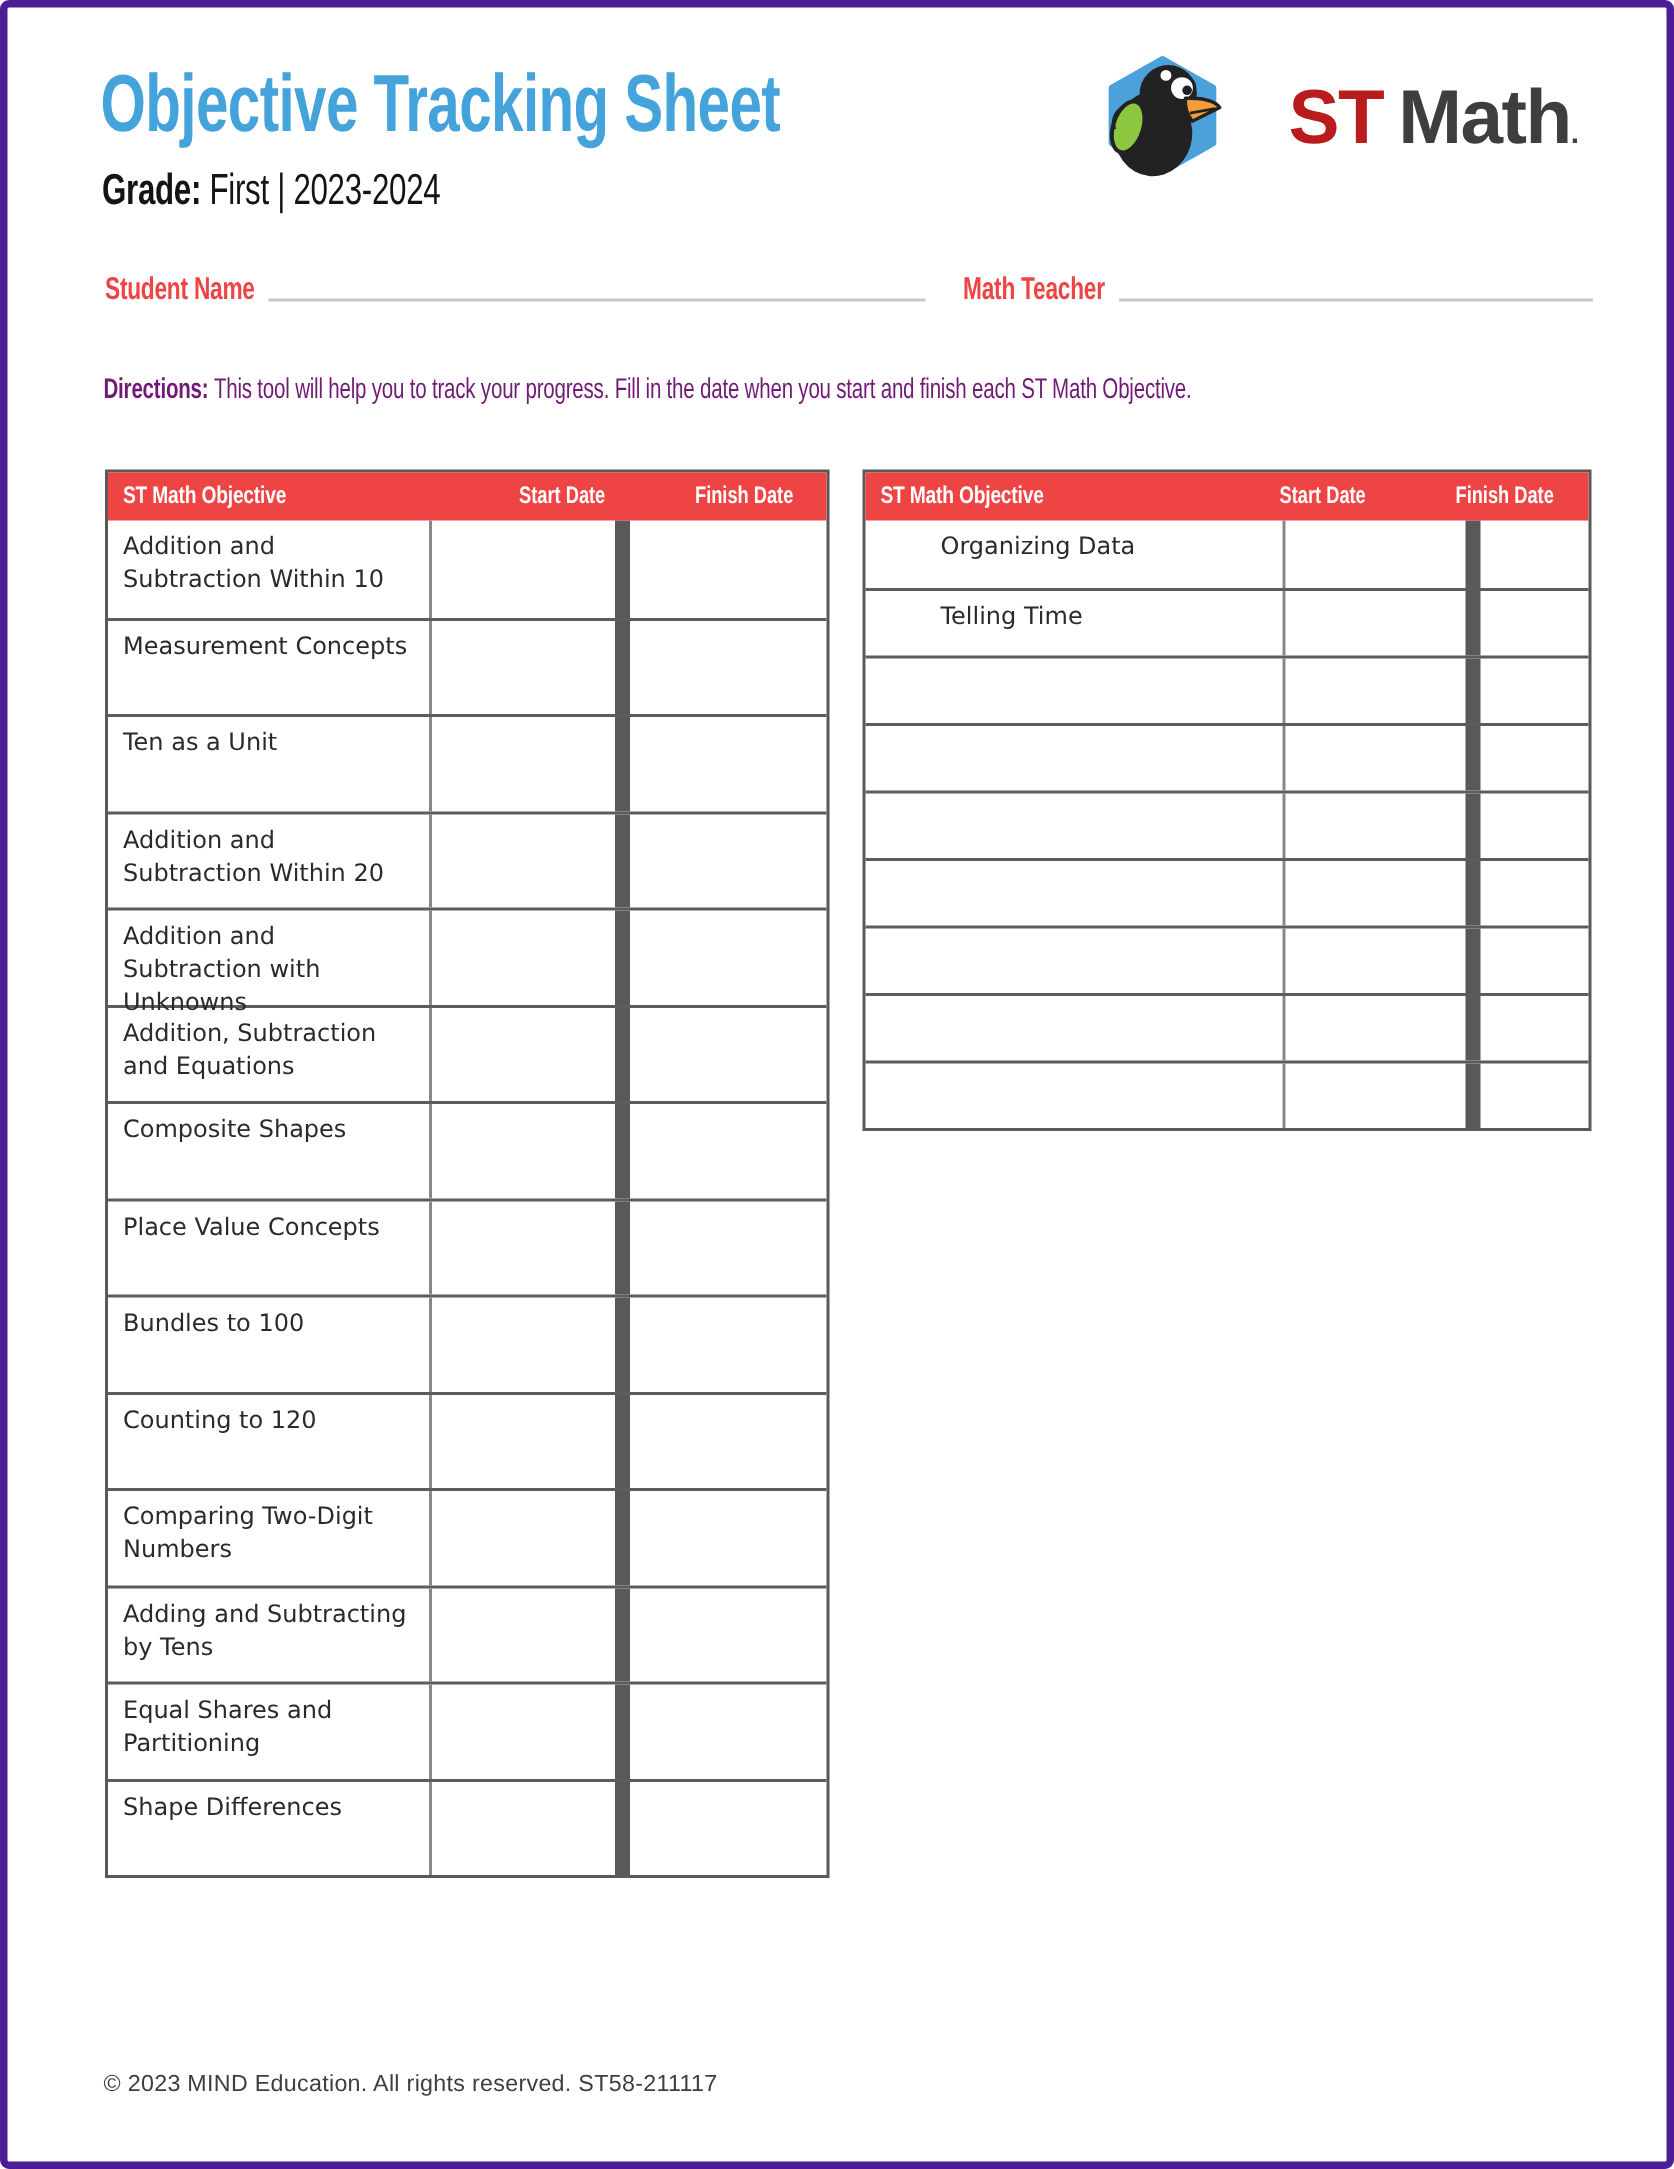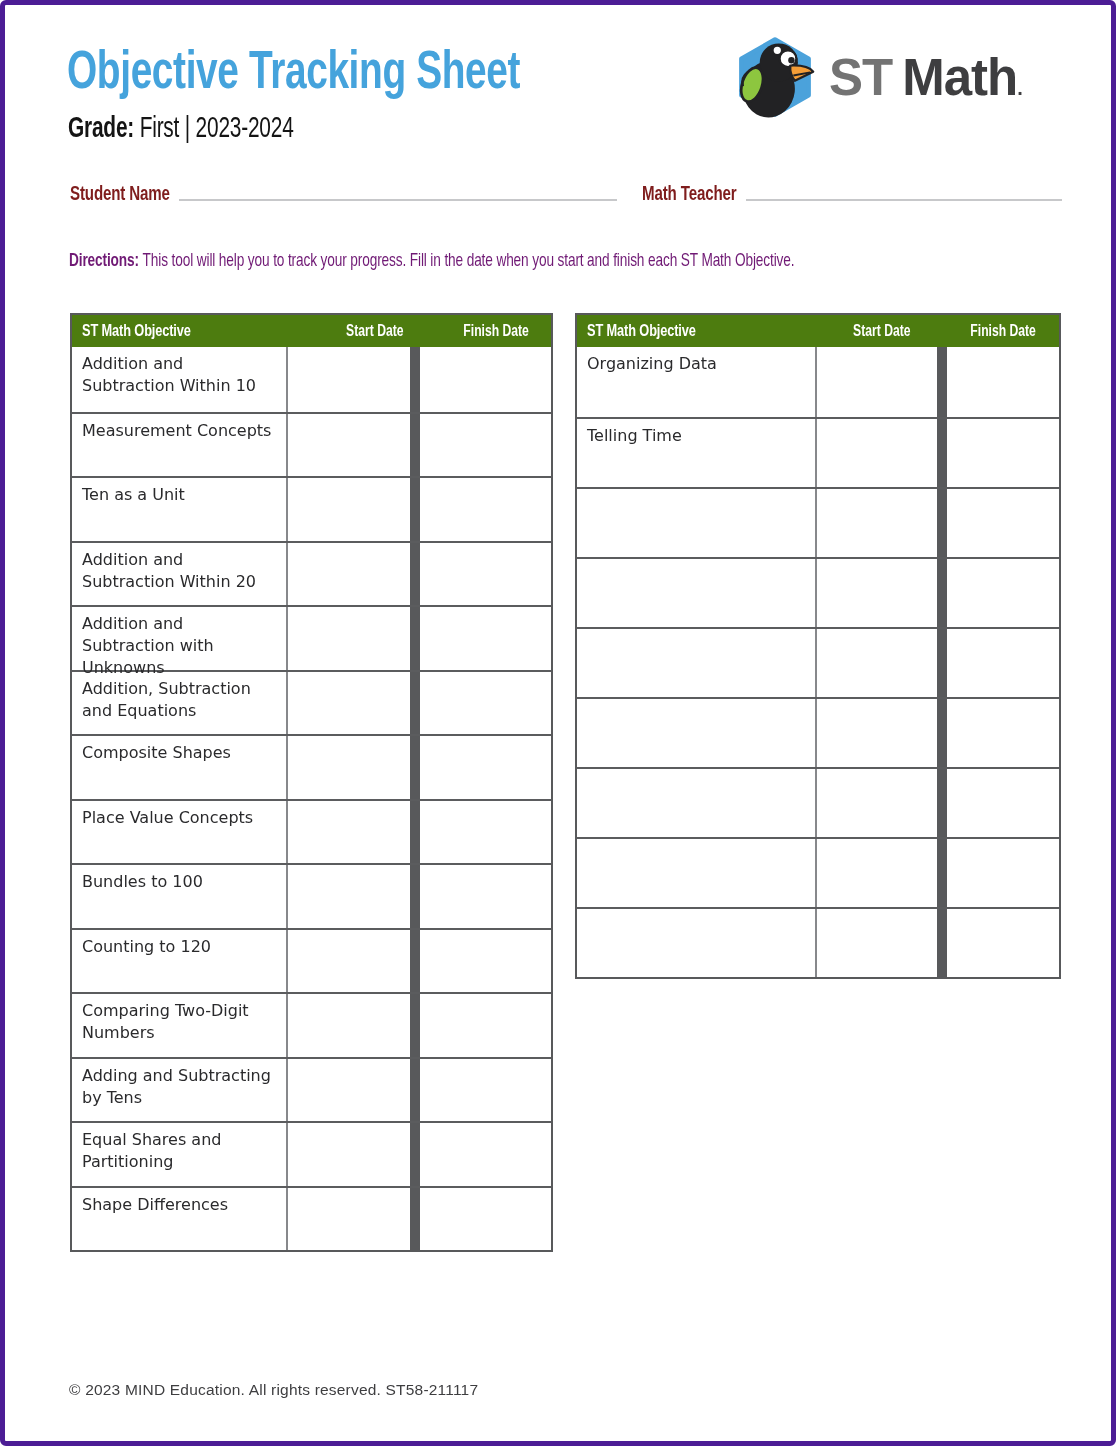--- a/index.html
+++ b/index.html
@@ -23,50 +23,50 @@
     font-size: 54px; font-weight: 700; color: #45A3DC; line-height: 1.05;
   }
 
   .grade-line { position: absolute; left: 63px; top: 106px; font-size: 29px; color: #141414; }
   .grade-line .lbl { font-weight: 700; }
 
   
   .logo { position: absolute; left: 728px; top: 32px; display: flex; align-items: center; gap: 12px; }
   .logo svg { overflow: visible; display: block; }
   .logo-text { font-size: 51px; font-weight: 700; letter-spacing: -1px; color: #3E3E40; display: flex; align-items: baseline; }
-  .logo-st { color: #737373; margin-right: 10px; }
+  .logo-st { color: #b91c1c; margin-right: 10px; margin-left: 30px; }
   .logo-dot { font-size: 20px; font-weight: 700; color: #3E3E40; }
 
   
-  .field-label { position: absolute; top: 176px; font-size: 21px; font-weight: 700; color: #7f1d1d; }
+  .field-label { position: absolute; top: 176px; font-size: 21px; font-weight: 700; color: #ef4444; }
   .blank-line { position: absolute; top: 174px; height: 22px; border-bottom: 2px solid #C7C8CA; }
   .student-label { left: 65px; }
   .student-line { left: 174px; width: 438px; }
   .teacher-label { left: 637px; }
   .teacher-line { left: 741px; width: 316px; }
 
   .directions { position: absolute; left: 64px; top: 244px; font-size: 19px; color: #701a75; }
   .directions .lbl { font-weight: 700; }
 
   
   .obj-table { position: absolute; top: 308px; border: 2px solid #58595B; background: #fff; }
   .table-left  { left: 65px;  width: 483px; }
   .table-right { left: 570px; width: 486px; }
 
-  .t-header { display: flex; align-items: center; background: #4d7c0f; height: 32px; color: #fff; font-weight: 700; font-size: 16px; }
+  .t-header { display: flex; align-items: center; background: #ef4444; height: 32px; color: #fff; font-weight: 700; font-size: 16px; }
   .h-obj    { padding-left: 10px; text-align: left; }
   .table-left  .h-obj { width: 236px; }
   .table-left  .h-start { width: 134px; text-align: center; }
   .table-right .h-obj { width: 240px; }
   .table-right .h-start { width: 130px; text-align: center; }
   .h-finish { flex: 1; text-align: center; }
 
   .t-row { display: flex; border-top: 2px solid #5B5C5E; }
   .table-left  .t-row { height: 64.5px; }
-  .table-right .t-row { height: 70px; }
+  .table-right .t-row { height: 45px; padding-left: 40px; }
 
   .c-obj { border-right: 2px solid #87888B; padding: 6px 10px 0 10px;
            font-family: "DejaVu Sans", sans-serif; font-size: 16px; line-height: 1.38; color: #2A2A2C; }
   .table-left  .c-obj { width: 216px; }
   .table-right .c-obj { width: 240px; }
   .c-start { }
   .table-left  .c-start { width: 122px; }
   .table-right .c-start { width: 120px; }
   .c-finish { flex: 1; border-left: 10px solid #58595B; }
 

